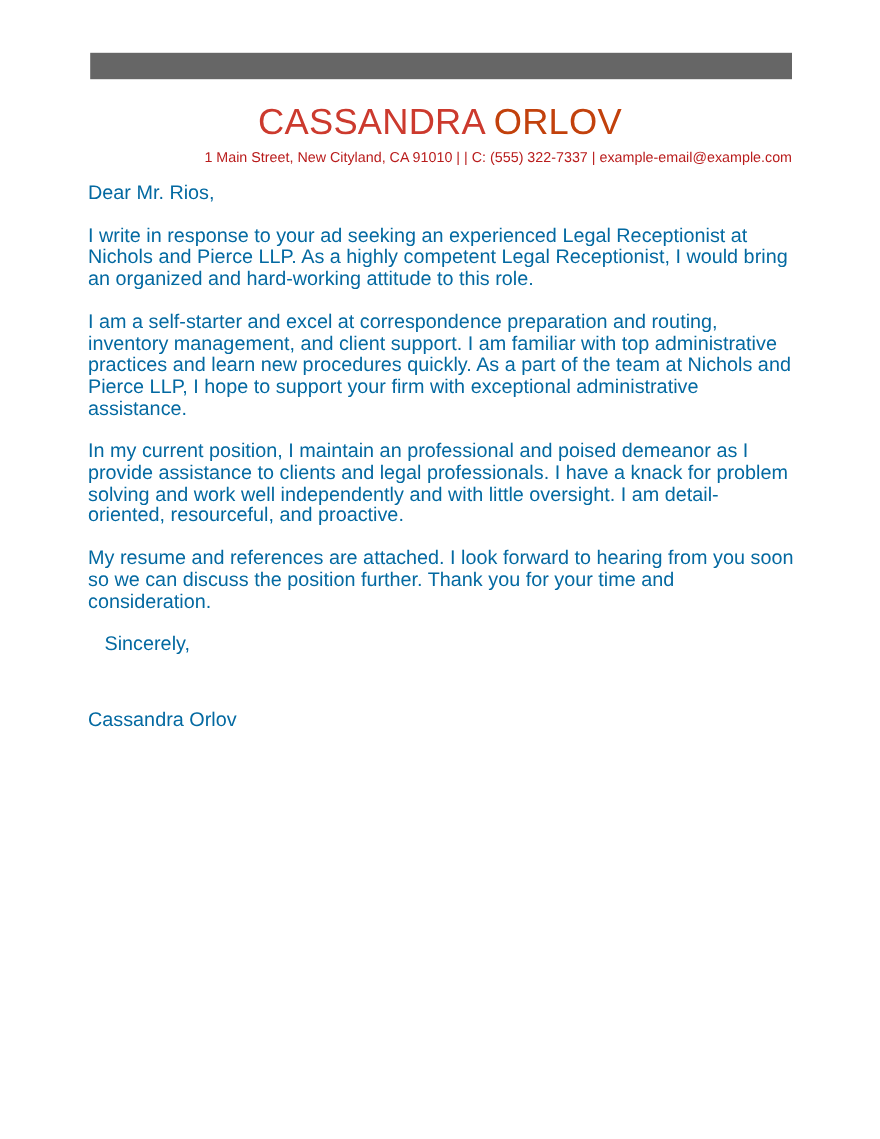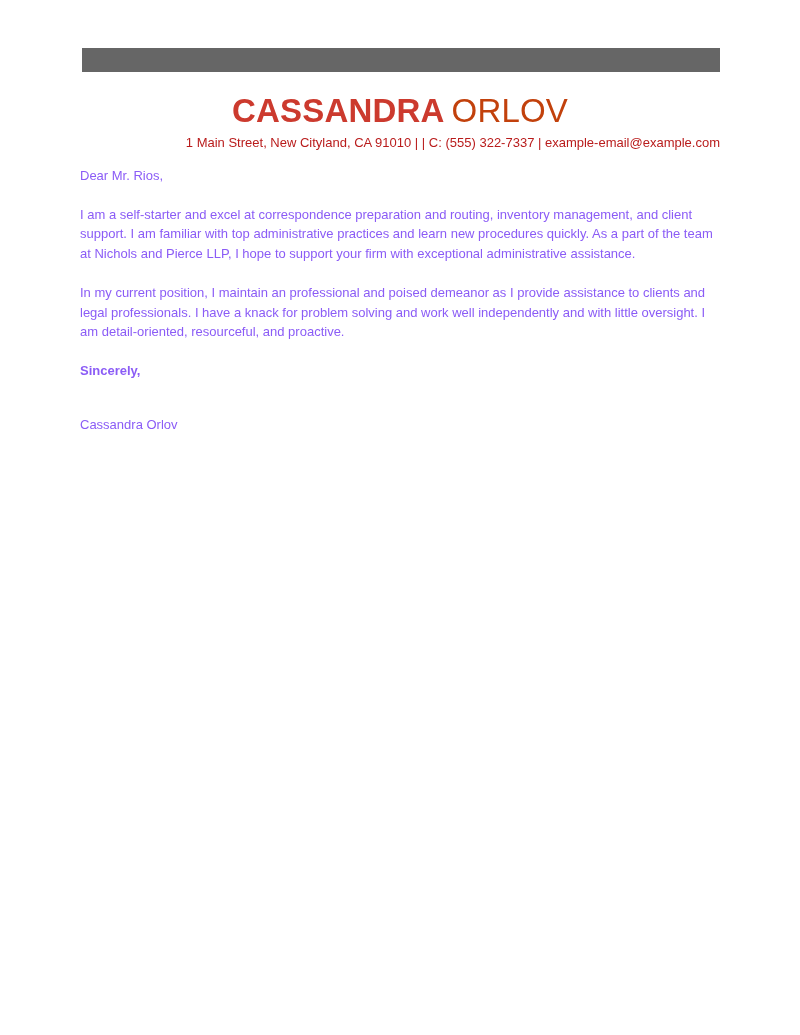--- a/index.html
+++ b/index.html
@@ -42,21 +42,21 @@
   }
 
   .name-line {
     font-size: 33px;
     line-height: 38px;
     letter-spacing: 0.2px;
     white-space: nowrap;
   }
   .name-first {
     color: #CC3A2E;
-    font-weight: bold;
+    font-weight: normal;
   }
   .name-last {
     color: #c2410c;
     font-weight: normal;
     margin-left: 7px;
   }
 
   .contact-line {
     position: absolute;
     left: 80px;
@@ -68,37 +68,36 @@
     color: #b91c1c;
     white-space: nowrap;
   }
 
   
   .letter-body {
     position: absolute;
     left: 80px;
     top: 166px;
     width: 642px;
-    font-size: 13px;
+    font-size: 18px;
     line-height: 19.7px;
-    color: #8b5cf6;
+    color: #0369a1;
   }
 
   .salutation {
     margin: 0 0 19px 0;
   }
 
   .para {
     margin: 0 0 19px 0;
     text-align: left;
   }
 
   .closing {
-    margin: 0;
-    font-weight: bold;
+    margin: 15px;
   }
 
   .signature-gap {
     height: 34px;
   }
 
   .signature-name {
     margin: 0;
   }
 </style>
@@ -112,25 +111,27 @@
   <div class="name-block">
     <div class="name-line"><span class="name-first">CASSANDRA</span><span class="name-last">ORLOV</span></div>
   </div>
 
   <div class="contact-line">1 Main Street, New Cityland, CA 91010 | | C: (555) 322-7337 | example-email@example.com</div>
 
   <div class="letter-body">
 
     <p class="salutation">Dear Mr. Rios,</p>
 
+    <p class="para">I write in response to your ad seeking an experienced Legal Receptionist at Nichols and Pierce LLP. As a highly competent Legal Receptionist, I would bring an organized and hard-working attitude to this role.</p>
 
     <p class="para">I am a self-starter and excel at correspondence preparation and routing, inventory management, and client support. I am familiar with top administrative practices and learn new procedures quickly. As a part of the team at Nichols and Pierce LLP, I hope to support your firm with exceptional administrative assistance.</p>
 
     <p class="para">In my current position, I maintain an professional and poised demeanor as I provide assistance to clients and legal professionals. I have a knack for problem solving and work well independently and with little oversight. I am detail-oriented, resourceful, and proactive.</p>
 
+    <p class="para">My resume and references are attached. I look forward to hearing from you soon so we can discuss the position further. Thank you for your time and consideration.</p>
 
     <p class="closing">Sincerely,</p>
 
     <div class="signature-gap"></div>
 
     <p class="signature-name">Cassandra Orlov</p>
 
   </div>
 
 </div>

